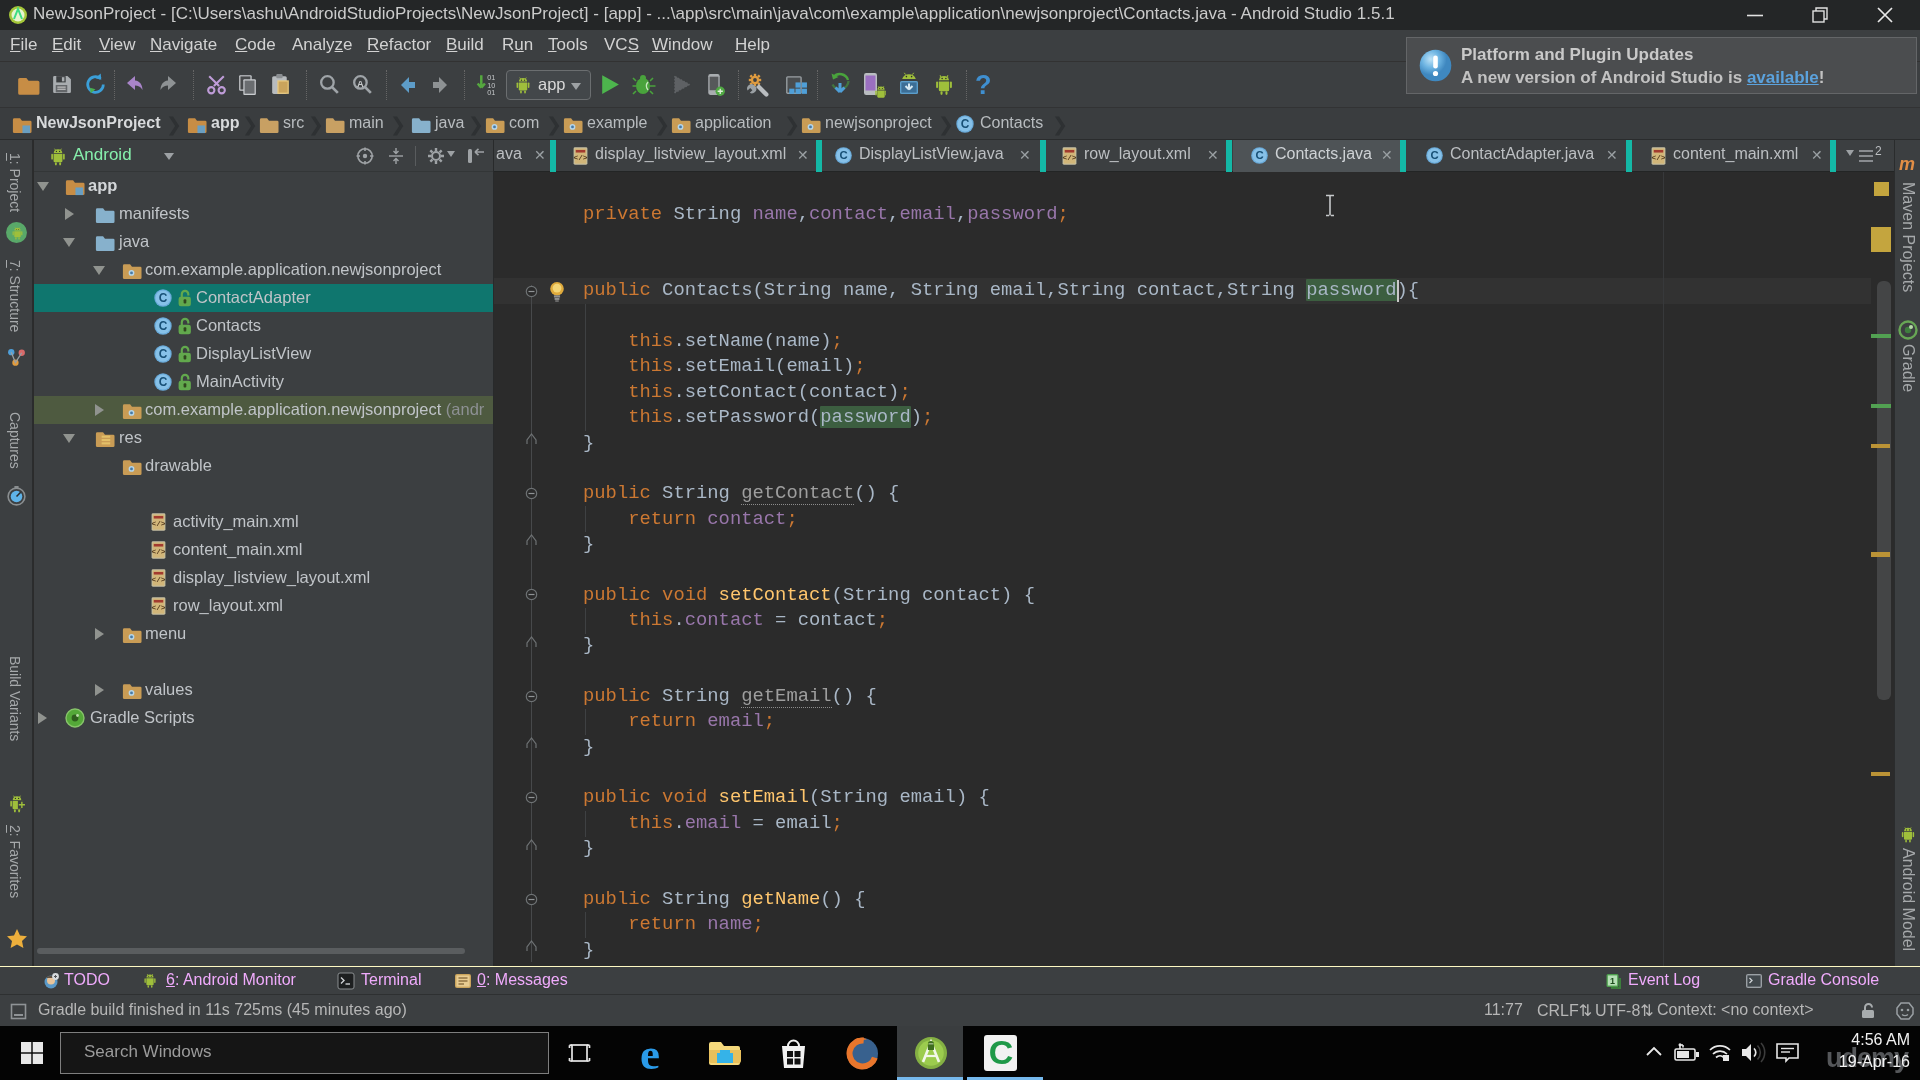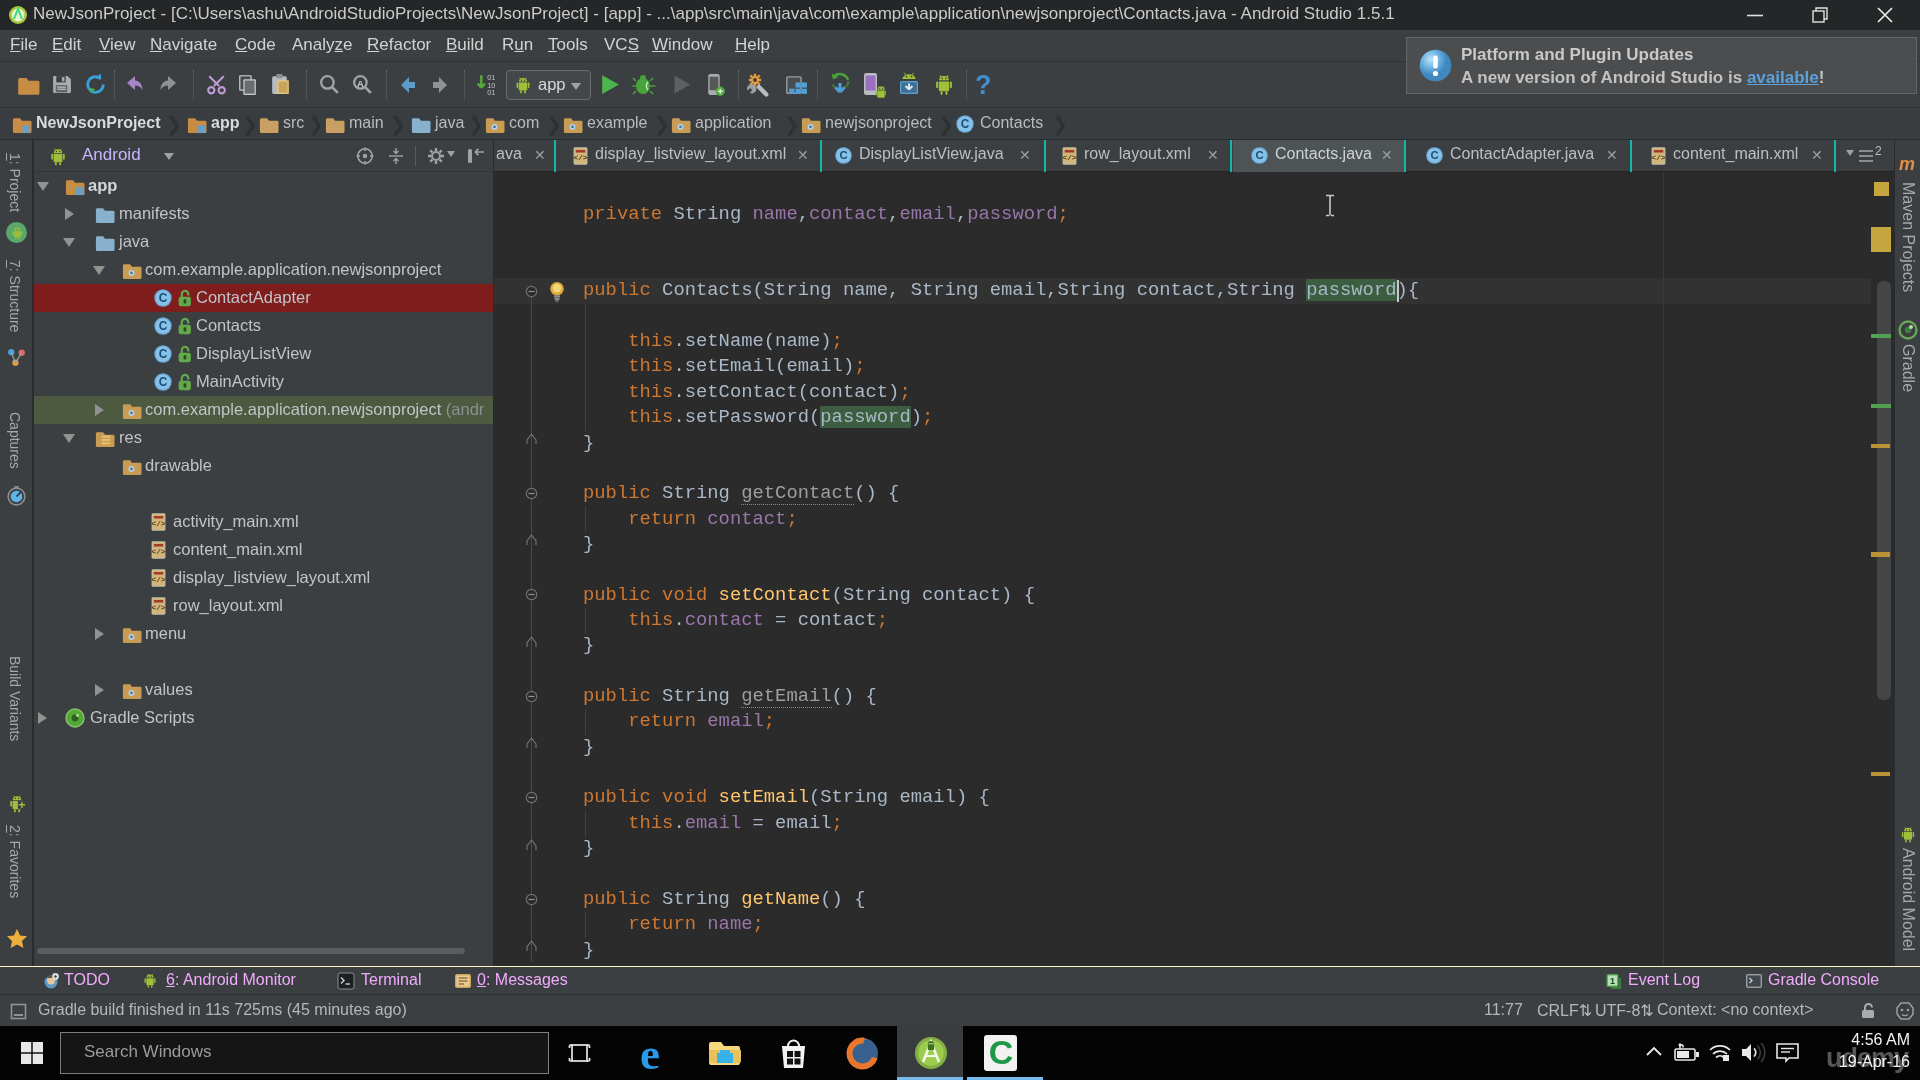--- a/index.html
+++ b/index.html
@@ -24,21 +24,21 @@
 .vtxt{writing-mode:vertical-rl;color:#a6a9ab;font-size:14px;white-space:nowrap}
 
 #panel{left:34px;top:140px;width:460px;height:826px;background:#3c3f41;border-right:1px solid #282a2b}
 #phead{left:0;top:0;width:459px;height:32px;background:#3c3f41;border-bottom:1px solid #333637}
 .trow{left:0;width:459px;height:28px;color:#c0c4c8;font-size:16.5px;white-space:nowrap}
 .trow span.lbl{position:absolute;top:4px}
 .arrow-r{width:0;height:0;border-left:9px solid #90938f;border-top:6px solid transparent;border-bottom:6px solid transparent}
 .arrow-d{width:0;height:0;border-top:9px solid #90938f;border-left:6px solid transparent;border-right:6px solid transparent}
 
 #tabstrip{left:494px;top:140px;width:1400px;height:32px;background:#3c3f41;border-bottom:1px solid #232525}
-.tab{top:0;height:32px;border-right:2px solid #14b8a6;color:#bcbfc2;font-size:16px}
+.tab{top:0;height:32px;border-right:6px solid #14b8a6;color:#bcbfc2;font-size:16px}
 .tab .tl{position:absolute;top:5px;white-space:nowrap}
 .tab .x{position:absolute;top:7px;color:#9aa0a3;font-size:14px}
 
 #editor{left:494px;top:172px;width:1400px;height:794px;background:#2b2b2b}
 .cl{left:89px;height:25.35px;font-family:"Liberation Mono",monospace;font-size:18.84px;line-height:25.35px;white-space:pre;color:#a9b7c6}
 .kw{color:#cc7832}.fl{color:#9876aa}.mt{color:#ffc66d}.un{color:#9e9e9e;border-bottom:1px dotted #8c8c8c}
 .hl{background:#3c5e40;border-radius:1px}
 
 #rstripe{left:1894px;top:140px;width:26px;height:826px;background:#3c3f41;border-left:1px solid #2a2c2d}
 
@@ -362,21 +362,21 @@
  <svg class="a" style="left:6px;top:788px" width="22" height="22" viewBox="0 0 22 22">
         <path d="M11 1 L14 7.5 L21 8.3 L16 13 L17.4 20 L11 16.5 L4.6 20 L6 13 L1 8.3 L8 7.5 Z" fill="#edaf3c"></path>
       </svg>
 </div>
 
 <div class="a" id="panel">
  <div class="a" id="phead">
   <svg class="a" style="left:13px;top:5px" width="22" height="23" viewBox="0 0 24 26">
           <use href="#bot"></use>
         </svg>
-  <div class="a" style="left:48px;top:5px;font-size:17px;color:#c4b5fd">Android</div>
+  <div class="a" style="left:39px;top:5px;font-size:17px;color:#86efac">Android</div>
   <div class="a" style="left:130px;top:13px;width:0;height:0;border-top:7px solid #9da1a4;border-left:5.5px solid transparent;border-right:5.5px solid transparent"></div>
   <svg class="a" style="left:322px;top:7px" width="18" height="18" viewBox="0 0 18 18">
           <circle cx="9" cy="9" r="7.2" fill="none" stroke="#9fa3a6" stroke-width="1.6"></circle>
           <circle cx="9" cy="9" r="2.2" fill="#9fa3a6"></circle>
           <path d="M9 0.5 V4 M9 14 V17.5 M0.5 9 H4 M14 9 H17.5" stroke="#9fa3a6" stroke-width="1.6"></path>
         </svg>
   <svg class="a" style="left:353px;top:7px" width="18" height="18" viewBox="0 0 18 18">
           <path d="M9 1 V6 M6.5 4 L9 6.5 L11.5 4" stroke="#9fa3a6" stroke-width="1.4" fill="none"></path>
           <line x1="2" y1="9" x2="16" y2="9" stroke="#9fa3a6" stroke-width="1.4"></line>
           <path d="M9 17 V12 M6.5 14 L9 11.5 L11.5 14" stroke="#9fa3a6" stroke-width="1.4" fill="none"></path>
@@ -417,21 +417,21 @@
         </svg>
         <span class="lbl" style="left:85px">java</span>
       </div>
  <div class="a trow" style="top:116px">
         <div class="a arrow-d" style="left:59px;top:10px"></div>
         <svg class="a" style="left:87px;top:4px" width="21" height="21" viewBox="0 0 22 22">
           <use href="#pkg"></use>
         </svg>
         <span class="lbl" style="left:111px">com.example.application.newjsonproject</span>
       </div>
- <div class="a trow" style="top:144px;background:#7f1d1d">
+ <div class="a trow" style="top:144px;background:#0f766e">
         <svg class="a" style="left:118px;top:3px" width="22" height="22" viewBox="0 0 22 24">
           <use href="#classC"></use>
         </svg>
         <svg class="a" style="left:141px;top:4px" width="19" height="20" viewBox="0 0 20 22">
           <use href="#lockg"></use>
         </svg>
         <span class="lbl" style="left:162px">ContactAdapter</span>
       </div>
  <div class="a trow" style="top:172px">
         <svg class="a" style="left:118px;top:3px" width="22" height="22" viewBox="0 0 22 24">

